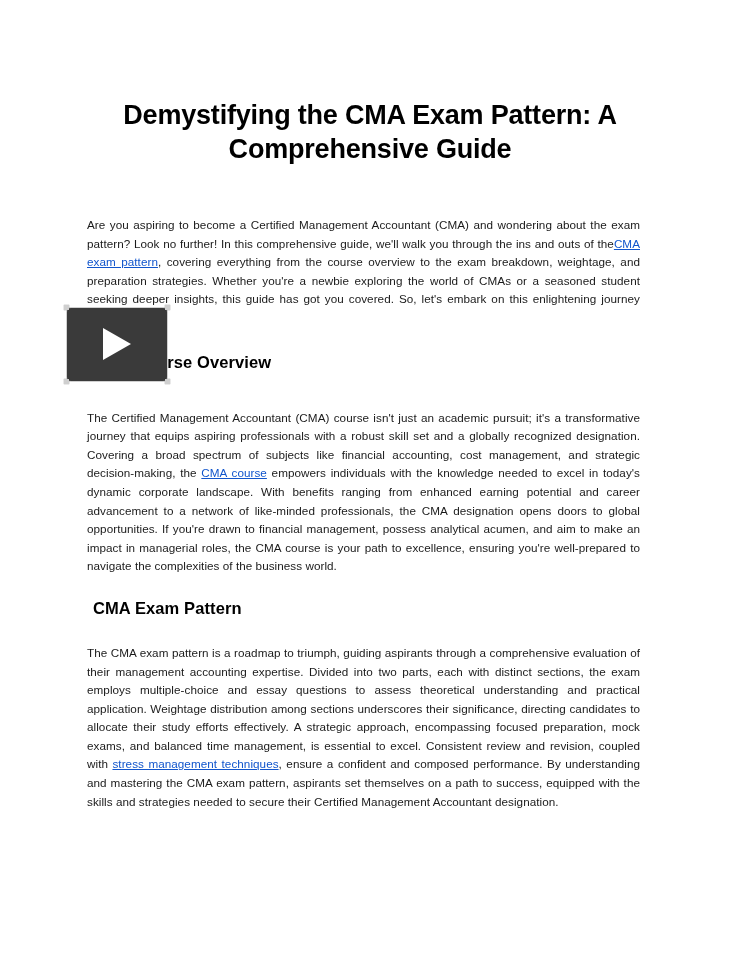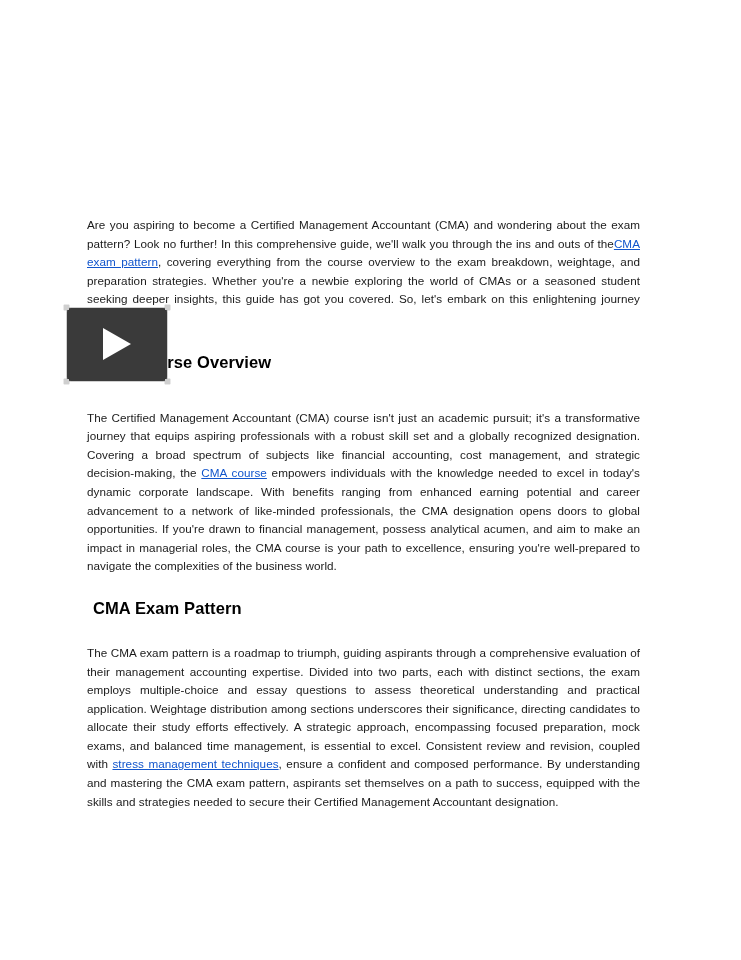--- a/index.html
+++ b/index.html
@@ -96,20 +96,21 @@
   .video-widget .handle.tl { left: -3px; top: -3px; }
   .video-widget .handle.tr { right: -3px; top: -3px; }
   .video-widget .handle.bl { left: -3px; bottom: -3px; }
   .video-widget .handle.br { right: -3px; bottom: -3px; }
 </style>
 </head>
 <body>
 
 <div class="page">
 
+  <h1 class="doc-title">Demystifying the CMA Exam Pattern: A Comprehensive Guide</h1>
 
   <div class="content">
 
     <p class="body-text"><span>Are you aspiring to become a Certified Management Accountant (CMA) and wondering about the exam pattern? Look no further! In this comprehensive guide, we'll walk you through the ins and outs of the</span><a class="doc-link" href="#">CMA exam pattern</a><span>, covering everything from the course overview to the exam breakdown, weightage, and preparation strategies. Whether you're a newbie exploring the world of CMAs or a seasoned student seeking deeper insights, this guide has got you covered. So, let's embark on this enlightening journey together.</span></p>
 
     <div class="gap-after-p1"></div>
 
     <h2 class="section-heading heading-indent">CMA Course Overview</h2>
 
     <div class="gap-after-h1"></div>

